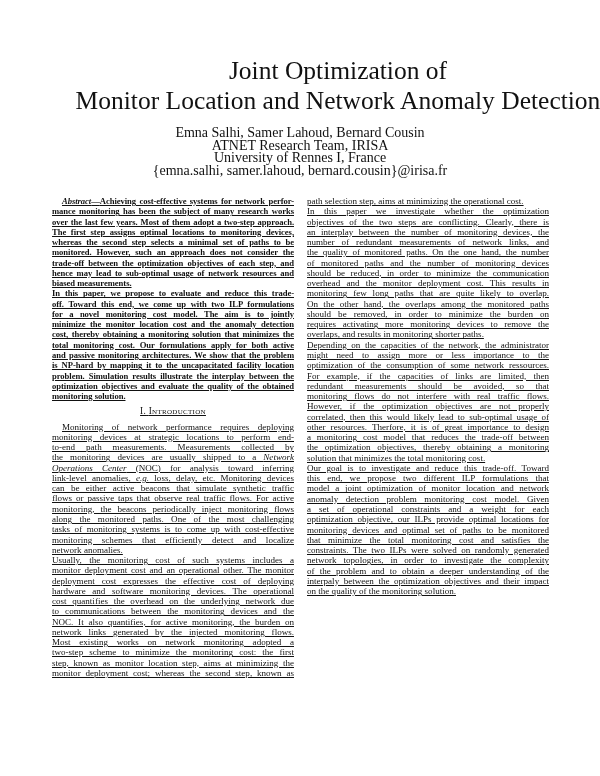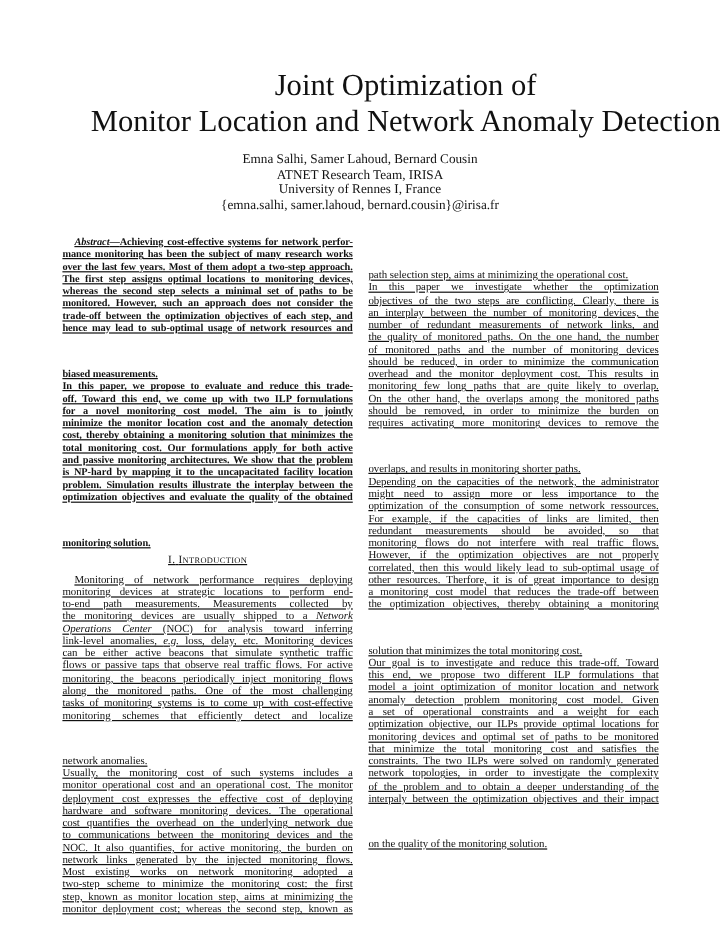--- a/index.html
+++ b/index.html
@@ -8,34 +8,34 @@
       font-family: "Liberation Serif", "DejaVu Serif", serif; color: #111;
     }
     .title {
       position: absolute; left: 0; width: 600px; text-align: center;
       font-size: 25.5px; line-height: 30px; font-weight: normal; margin: 0;
     }
     .title .l1 { display: block; }
     .title .l2 { display: block; }
     .authors {
       position: absolute; left: 0; width: 600px; top: 127px; text-align: center;
-      font-size: 11px; line-height: 12.6px;
+      font-size: 14px; line-height: 12.6px;
     }
     .authors div { display: block; }
     .col {
       position: absolute; top: 196px; width: 242px;
       font-size: 9.05px; line-height: 10.28px; text-decoration: underline;
     }
     .col.left { left: 52px; }
     .col.right { left: 307px; }
     .line {
       display: block; white-space: nowrap; text-align: justify;
       text-align-last: justify; height: 10.28px; overflow: visible;
     }
-    .line.last { text-align-last: left; margin-top: 28px; }
+    .line.last { text-align-last: left; }
     .line.indent { text-indent: 10px; }
     .abstract .line { font-weight: bold; font-size: 8.6px; letter-spacing: -0.05px; }
     .abstract .lead { font-style: italic; font-weight: bold; }
     .section-heading {
       display: block; text-align: center; font-size: 9.3px; height: 10.28px;
       margin: 5px 0 5px 0; letter-spacing: 0.3px;
     }
     .section-heading .sc { font-variant: small-caps; text-align: center; }
     em { font-style: italic; }
   </style>
@@ -91,21 +91,21 @@
     <span class="line"><em>Operations Center</em><span> (NOC) for analysis toward inferring</span></span>
     <span class="line"><span>link-level anomalies, </span><em>e.g.</em><span> loss, delay, etc. Monitoring devices</span></span>
     <span class="line">can be either active beacons that simulate synthetic traffic</span>
     <span class="line">flows or passive taps that observe real traffic flows. For active</span>
     <span class="line">monitoring, the beacons periodically inject monitoring flows</span>
     <span class="line">along the monitored paths. One of the most challenging</span>
     <span class="line">tasks of monitoring systems is to come up with cost-effective</span>
     <span class="line">monitoring schemes that efficiently detect and localize</span>
     <span class="line last">network anomalies.</span>
     <span class="line">Usually, the monitoring cost of such systems includes a</span>
-    <span class="line">monitor operational cost and an operational cost. The monitor</span>
+    <span class="line">monitor deployment cost and an operational other. The monitor</span>
     <span class="line">deployment cost expresses the effective cost of deploying</span>
     <span class="line">hardware and software monitoring devices. The operational</span>
     <span class="line">cost quantifies the overhead on the underlying network due</span>
     <span class="line">to communications between the monitoring devices and the</span>
     <span class="line">NOC. It also quantifies, for active monitoring, the burden on</span>
     <span class="line">network links generated by the injected monitoring flows.</span>
     <span class="line">Most existing works on network monitoring adopted a</span>
     <span class="line">two-step scheme to minimize the monitoring cost: the first</span>
     <span class="line">step, known as monitor location step, aims at minimizing the</span>
     <span class="line">monitor deployment cost; whereas the second step, known as</span>

